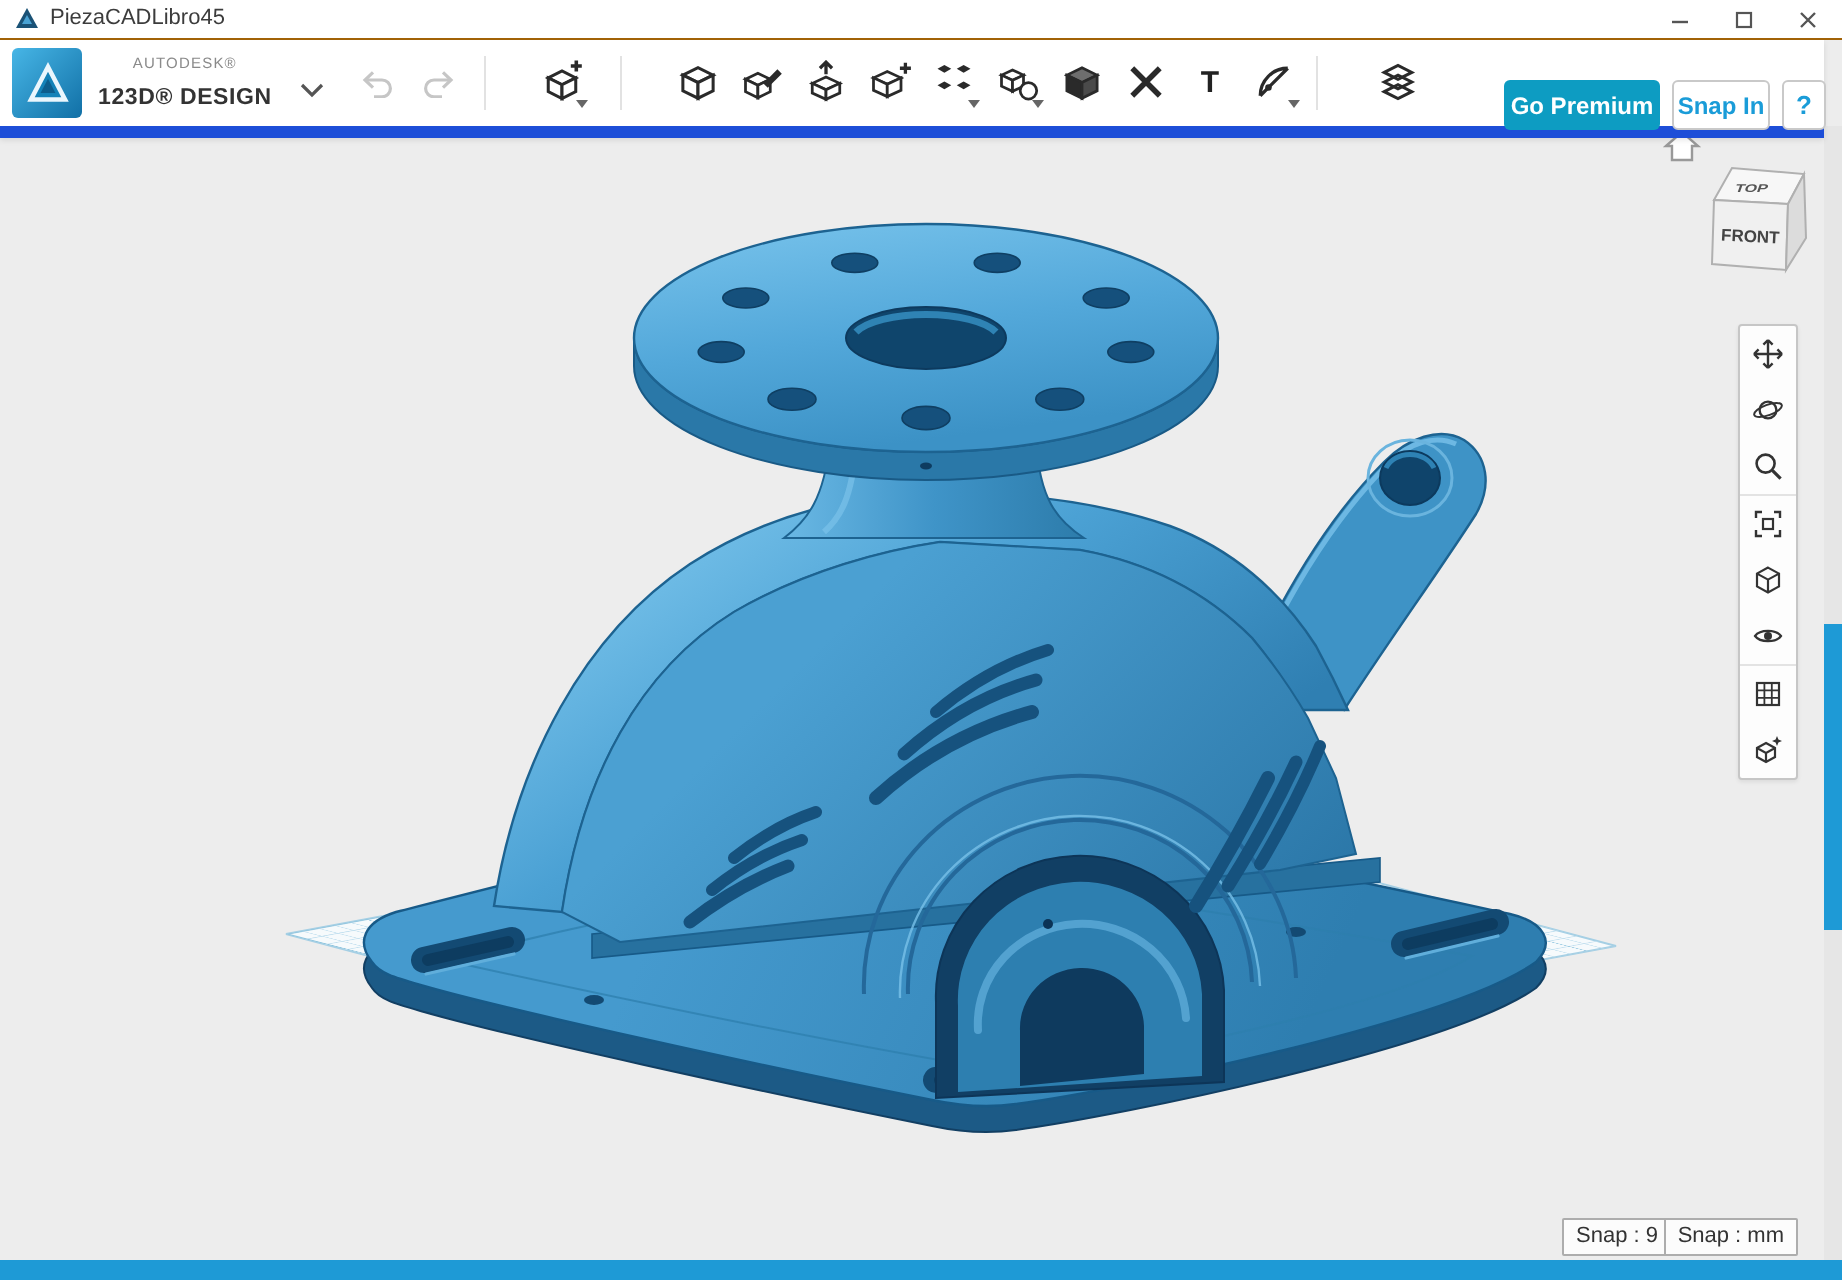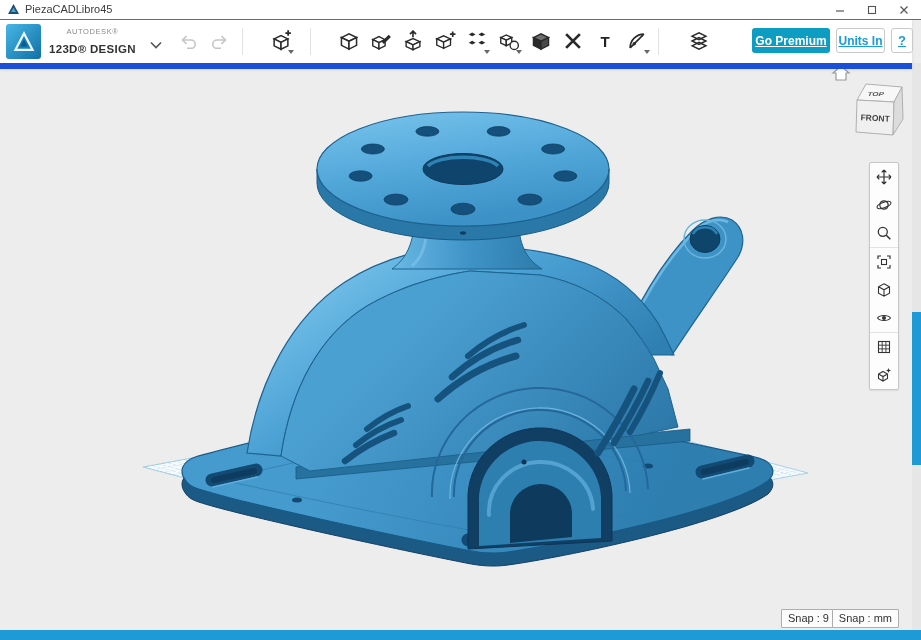--- a/index.html
+++ b/index.html
@@ -17,22 +17,22 @@
            border-bottom:6px solid #1d4ed8;box-shadow:0 1px 3px rgba(0,0,0,.10);z-index:29;text-align:center;}
   #logo{left:6px;top:4px;width:35px;height:35px;border-radius:3px;
         background:linear-gradient(135deg,#47b6e6,#1170a6);display:flex;align-items:center;justify-content:center;cursor:pointer;}
   #brand{left:49px;top:8px;line-height:1;cursor:default;}
   #brand .b1{font-size:7.5px;color:#8a8a8a;letter-spacing:.6px;}
   #brand .b2{font-size:11.5px;font-weight:bold;color:#333;margin-top:8px;letter-spacing:.3px;}
   .sep{top:8px;width:1px;height:27px;background:#e2e2e2;}
   .ricon{top:8px;width:26px;height:26px;display:flex;align-items:center;justify-content:center;
          border-radius:3px;cursor:pointer;}
   .caret{position:absolute;right:0px;bottom:0px;}
-  .tbtn{top:8px;height:25px;border-radius:3px;font-size:12px;font-weight:bold;
-        display:flex;align-items:center;justify-content:center;cursor:pointer;box-sizing:border-box;text-decoration:underline;}
+  .tbtn{top:20px;height:25px;border-radius:3px;font-size:12px;font-weight:bold;
+        display:flex;align-items:center;justify-content:center;cursor:pointer;box-sizing:border-box;}
   #goPremium{left:752px;width:78px;background:#0d9cc2;color:#fff;}
   #signIn{left:836px;width:49px;background:#fff;border:1px solid #c9c9c9;color:#1a9cd8;}
   #helpBtn{left:891px;width:22px;background:#fff;border:1px solid #c9c9c9;color:#1a9cd8;font-size:13px;}
   #textToolGlyph{font-size:15px;font-weight:bold;color:#222;line-height:1;}
   
   #canvas{left:0;top:63px;right:9px;bottom:10px;background:#ededed;cursor:crosshair;}
   #canvas svg{display:block;width:100%;height:100%;}
   
   #navPanel{left:869px;top:162px;width:28px;background:#fdfdfd;border:1px solid #c6c6c6;
             border-radius:2px;z-index:20;box-shadow:0 1px 2px rgba(0,0,0,.08);}
@@ -223,21 +223,21 @@
     <svg width="22" height="22" viewBox="0 0 16 16">
       <g fill="none" stroke="#2a2a2a" stroke-width="1.1">
         <path d="M3,4.5 L8,2 L13,4.5 L8,7 Z"></path>
         <path d="M3,8 L8,5.5 L13,8 L8,10.5 Z"></path>
         <path d="M3,11.5 L8,9 L13,11.5 L8,14 Z"></path>
       </g>
     </svg>
   </div>
 
   <div class="abs tbtn" id="goPremium">Go Premium</div>
-  <div class="abs tbtn" id="signIn">Units In</div>
+  <div class="abs tbtn" id="signIn">Snap In</div>
   <div class="abs tbtn" id="helpBtn">?</div>
 </div>
 
 <div class="abs" id="canvas">
 <svg viewBox="0 0 912 567" preserveAspectRatio="none">
   <defs>
     <linearGradient id="gFlange" x1="0" y1="0" x2="0.35" y2="1">
       <stop offset="0" stop-color="#79c4ec"></stop>
           <stop offset="0.55" stop-color="#53a8da"></stop>
           <stop offset="1" stop-color="#3c92c6"></stop>

